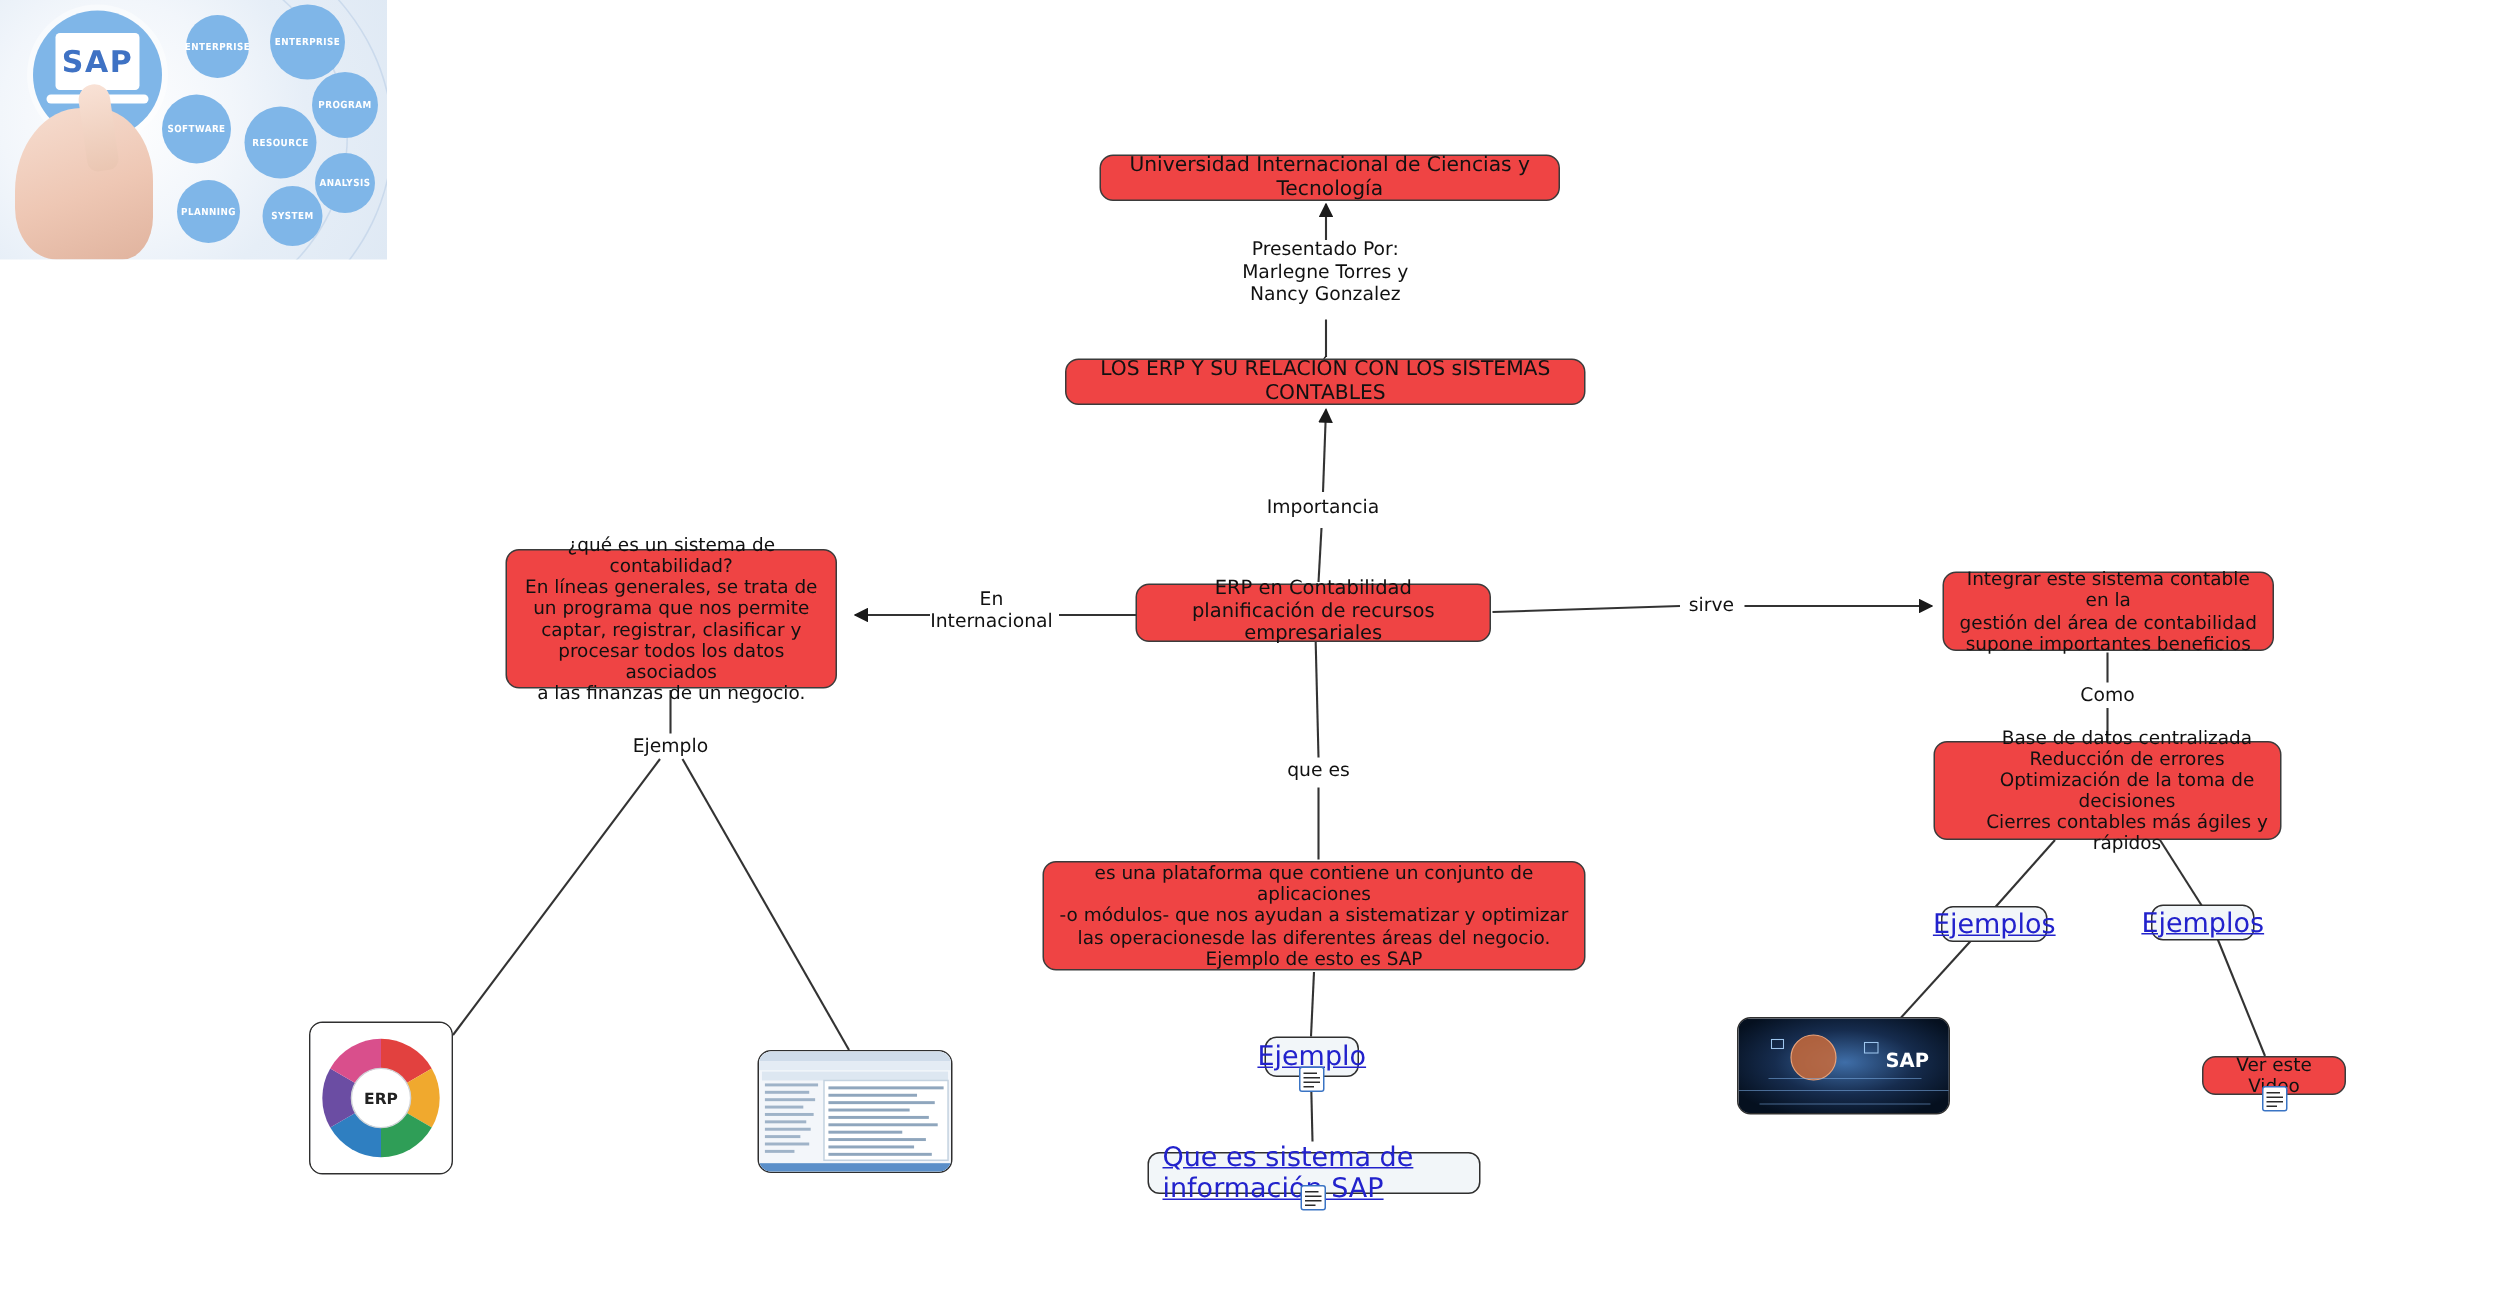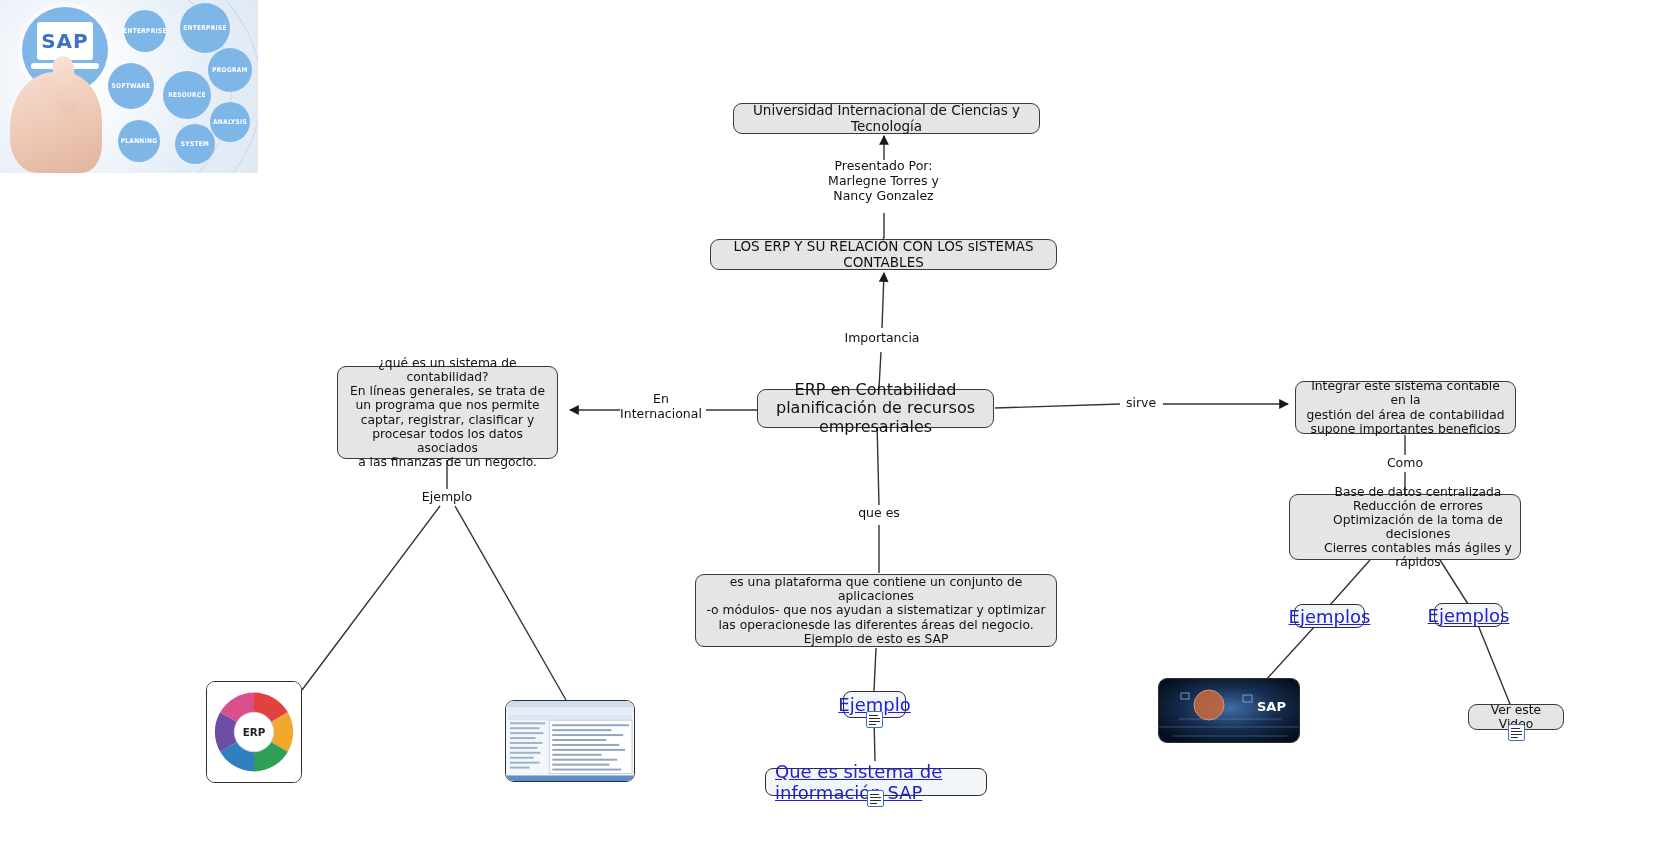--- a/index.html
+++ b/index.html
@@ -2,21 +2,21 @@
 <html><head>
 <meta charset="utf-8">
 <style>
   html,body{margin:0;padding:0;background:#ffffff;}
   body{width:1676px;height:868px;position:relative;overflow:hidden;
        font-family:"DejaVu Sans","Liberation Sans",sans-serif;color:#1a1a1a;}
   #canvas{position:absolute;inset:0;width:1676px;height:868px;}
   svg.links{position:absolute;left:0;top:0;width:1676px;height:868px;pointer-events:none;}
 
   .node{position:absolute;box-sizing:border-box;
-        background:#e5e5e5;border:1.4px solid #3b3b3b;border-radius:9px;
+        background:#ef4444;border:1.4px solid #3b3b3b;border-radius:9px;
         text-align:center;line-height:1.15;color:#111;
         display:flex;align-items:center;justify-content:center;
         padding:4px 8px;}
   .node span{display:block;width:100%;white-space:pre-line;}
 
   .label{position:absolute;font-size:12.5px;color:#111;text-align:center;
          line-height:1.18;white-space:pre-line;background:transparent;}
 
   .linknode{position:absolute;box-sizing:border-box;background:#f2f6f9;
             border:1.3px solid #2f2f2f;border-radius:8px;
@@ -154,21 +154,21 @@
   <div class="label" style="left:800px;top:159px;width:167px;"><span>Presentado Por:
 Marlegne Torres y
 Nancy Gonzalez</span></div>
 
   <div class="node" style="left:710px;top:239px;width:347px;height:31px;font-size:13.5px;">
     <span>LOS ERP Y SU RELACIÓN CON LOS sISTEMAS CONTABLES</span>
   </div>
 
   <div class="label" style="left:802px;top:331px;width:160px;"><span>Importancia</span></div>
 
-  <div class="node" style="left:757px;top:389px;width:237px;height:39px;font-size:16px;">
+  <div class="node" style="left:757px;top:389px;width:237px;height:39px;font-size:13px;">
     <span>ERP en Contabilidad
 planificación de recursos empresariales</span>
   </div>
 
   <div class="label" style="left:612px;top:392px;width:98px;"><span>En
 Internacional</span></div>
 
   <div class="label" style="left:1118px;top:396px;width:46px;"><span>sirve</span></div>
 
   <div class="node" style="left:337px;top:366px;width:221px;height:93px;font-size:12.3px;justify-content:center;">

